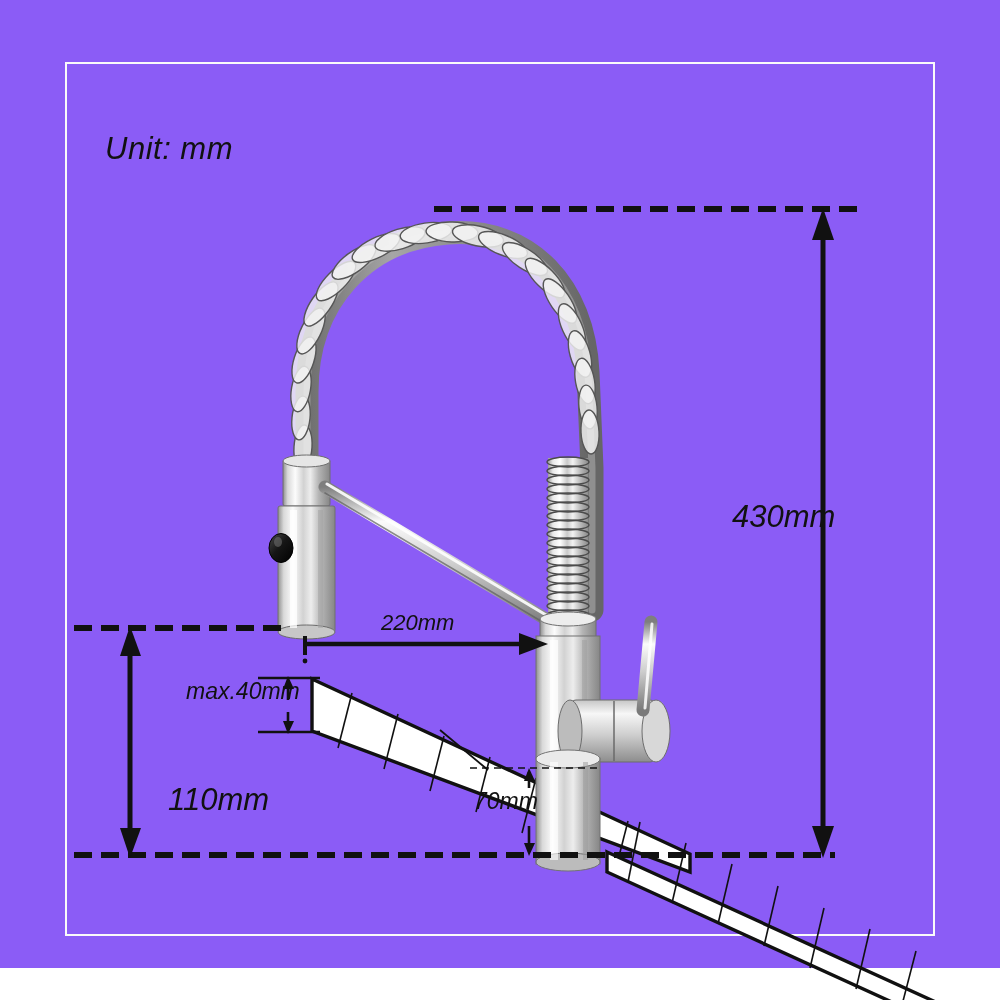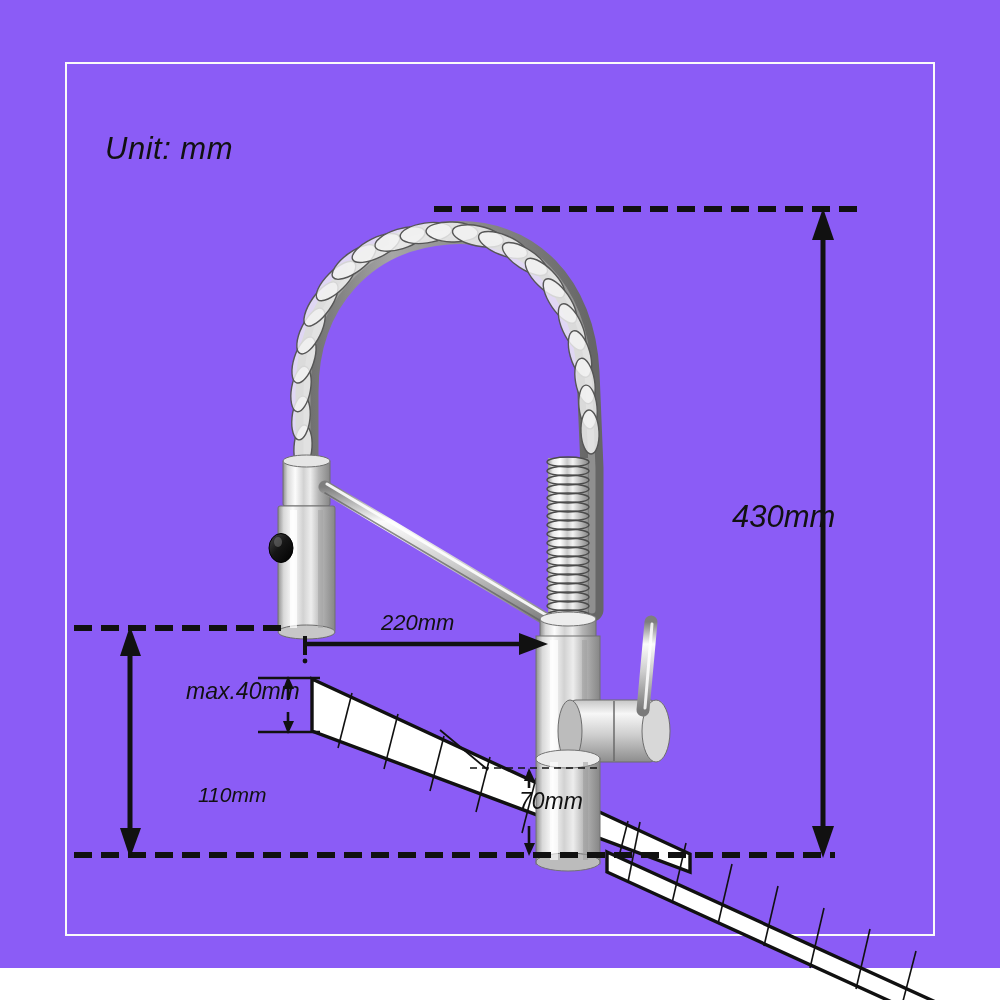--- a/index.html
+++ b/index.html
@@ -46,35 +46,34 @@
     top: 501px;
     font-size: 31px;
     margin-left: 20px;
   }
   #label-220 {
     left: 381px;
     top: 612px;
     font-size: 22px;
   }
   #label-110 {
-    left: 150px;
+    left: 120px;
     top: 784px;
-    font-size: 21px;
+    font-size: 31px;
     padding-left: 48px;
   }
   #label-40 {
     left: 186px;
     top: 680px;
     font-size: 23px;
   }
   #label-70 {
     left: 474px;
     top: 790px;
     font-size: 23px;
-    margin-left: 45px;
   }
 </style>
 </head>
 <body>
 
 <div id="canvas">
 
   <svg viewBox="0 0 1000 1000" xmlns="http://www.w3.org/2000/svg">
     <defs>
 

